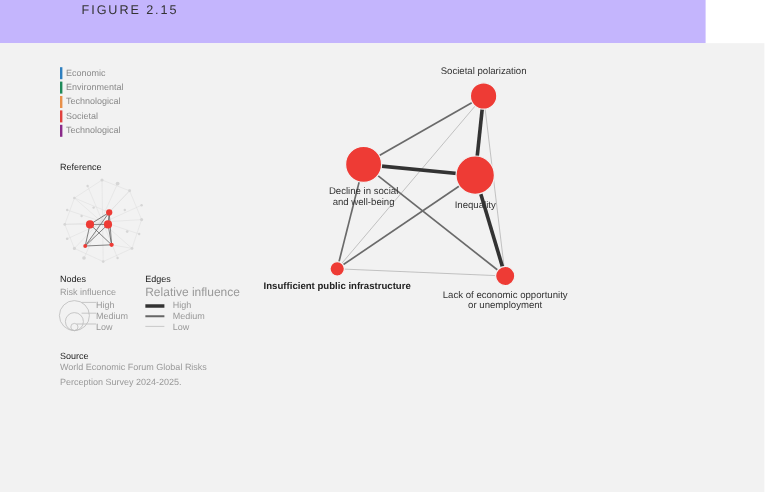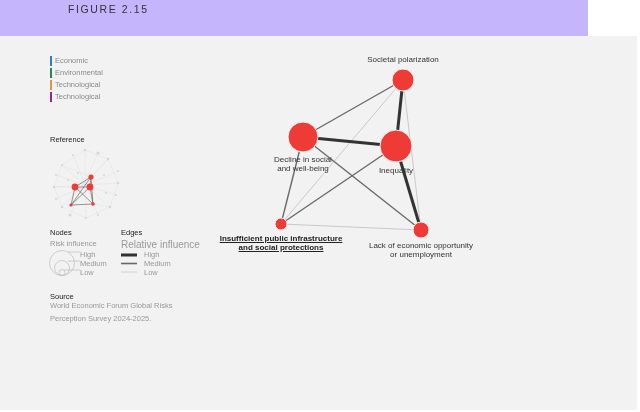--- a/index.html
+++ b/index.html
@@ -17,36 +17,37 @@
   .ref-svg { position:absolute; left:48px; top:145px; }
   .nodes-title { position:absolute; left:50px; top:228px; font-size:7.5px; color:#222; }
   .nodes-sub { position:absolute; left:50px; top:239px; font-size:7.5px; color:#999; }
   .edges-title { position:absolute; left:121px; top:228px; font-size:7.5px; color:#222; }
   .edges-sub { position:absolute; left:121px; top:239px; font-size:10px; color:#999; }
   .nl { position:absolute; font-size:7.5px; color:#999; }
   .source-title { position:absolute; left:50px; top:292px; font-size:7.5px; color:#222; }
   .source-text { position:absolute; left:50px; top:299px; font-size:7.5px; color:#999; line-height:13px; width:150px; }
   .main-svg { position:absolute; left:0; top:0; }
   .node-label { position:absolute; font-size:8px; color:#333; text-align:center; line-height:9px; white-space:nowrap; }
-  .node-label.bold { font-weight:bold; color:#222;text-decoration:underline; }
+  .node-label.bold { font-weight:bold; color:#222; }
 </style>
 </head>
 <body>
 
 <div class="fig-header">
   <span class="fig-num">FIGURE 2.15</span>
 </div>
 
 <div class="panel"></div>
 
 <div class="legend">
   <div style="height:3px"></div>
   <div class="cat"><span class="bar" style="background:#2e7fbf"></span><span>Economic</span></div>
   <div class="cat"><span class="bar" style="background:#1f8a5a"></span><span>Environmental</span></div>
   <div class="cat"><span class="bar" style="background:#e8904a"></span><span>Technological</span></div>
+  <div class="cat"><span class="bar" style="background:#e0413e"></span><span>Societal</span></div>
   <div class="cat"><span class="bar" style="background:#8a2b8a"></span><span>Technological</span></div>
 </div>
 
 <div class="ref-title">Reference</div>
 <svg class="ref-svg" width="80" height="78" viewBox="0 0 80 78">
   <g stroke="#dcdcdc" stroke-width="0.4" fill="none">
     <line x1="37" y1="5" x2="60" y2="14"></line>
       <line x1="37" y1="5" x2="14" y2="20"></line>
       <line x1="60" y1="14" x2="70" y2="38"></line>
     <line x1="14" y1="20" x2="6" y2="42"></line>
@@ -168,18 +169,17 @@
 </div>
 <div class="node-label" id="lbl-decline_health" style="left:303px;top:155px;transform:translateX(-50%)">
   <div>Decline in social</div>
   <div>and well-being</div>
 </div>
 <div class="node-label" id="lbl-inequality" style="left:396px;top:166px;transform:translateX(-50%)">
   <div>Inequality</div>
 </div>
 <div class="node-label bold" id="lbl-insufficient_infra" style="left:281px;top:234px;transform:translateX(-50%)">
   <div>Insufficient public infrastructure</div>
-  <div>and social protections</div>
 </div>
 <div class="node-label" id="lbl-lack_econ_opp" style="left:421px;top:241px;transform:translateX(-50%)">
   <div>Lack of economic opportunity</div>
   <div>or unemployment</div>
 </div>
 
 </body></html>

